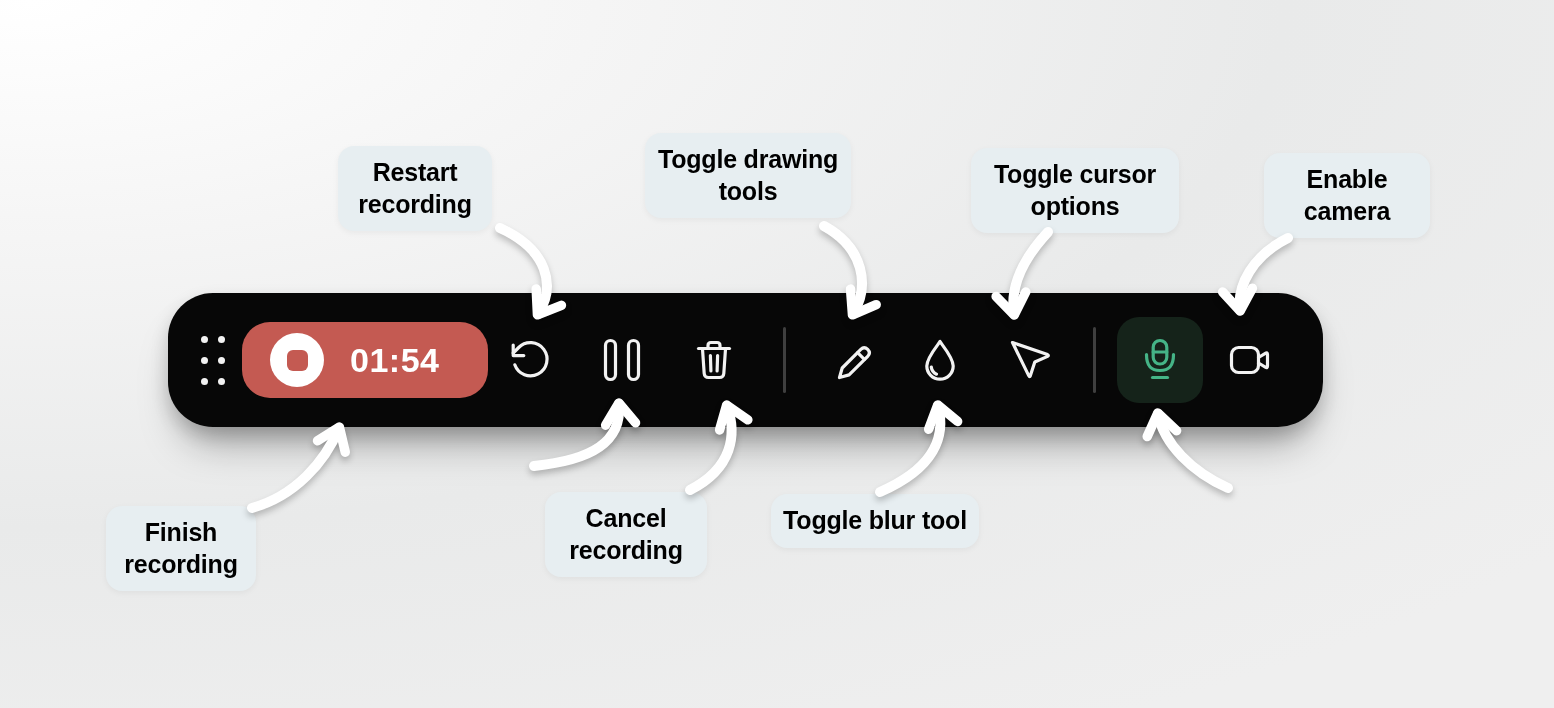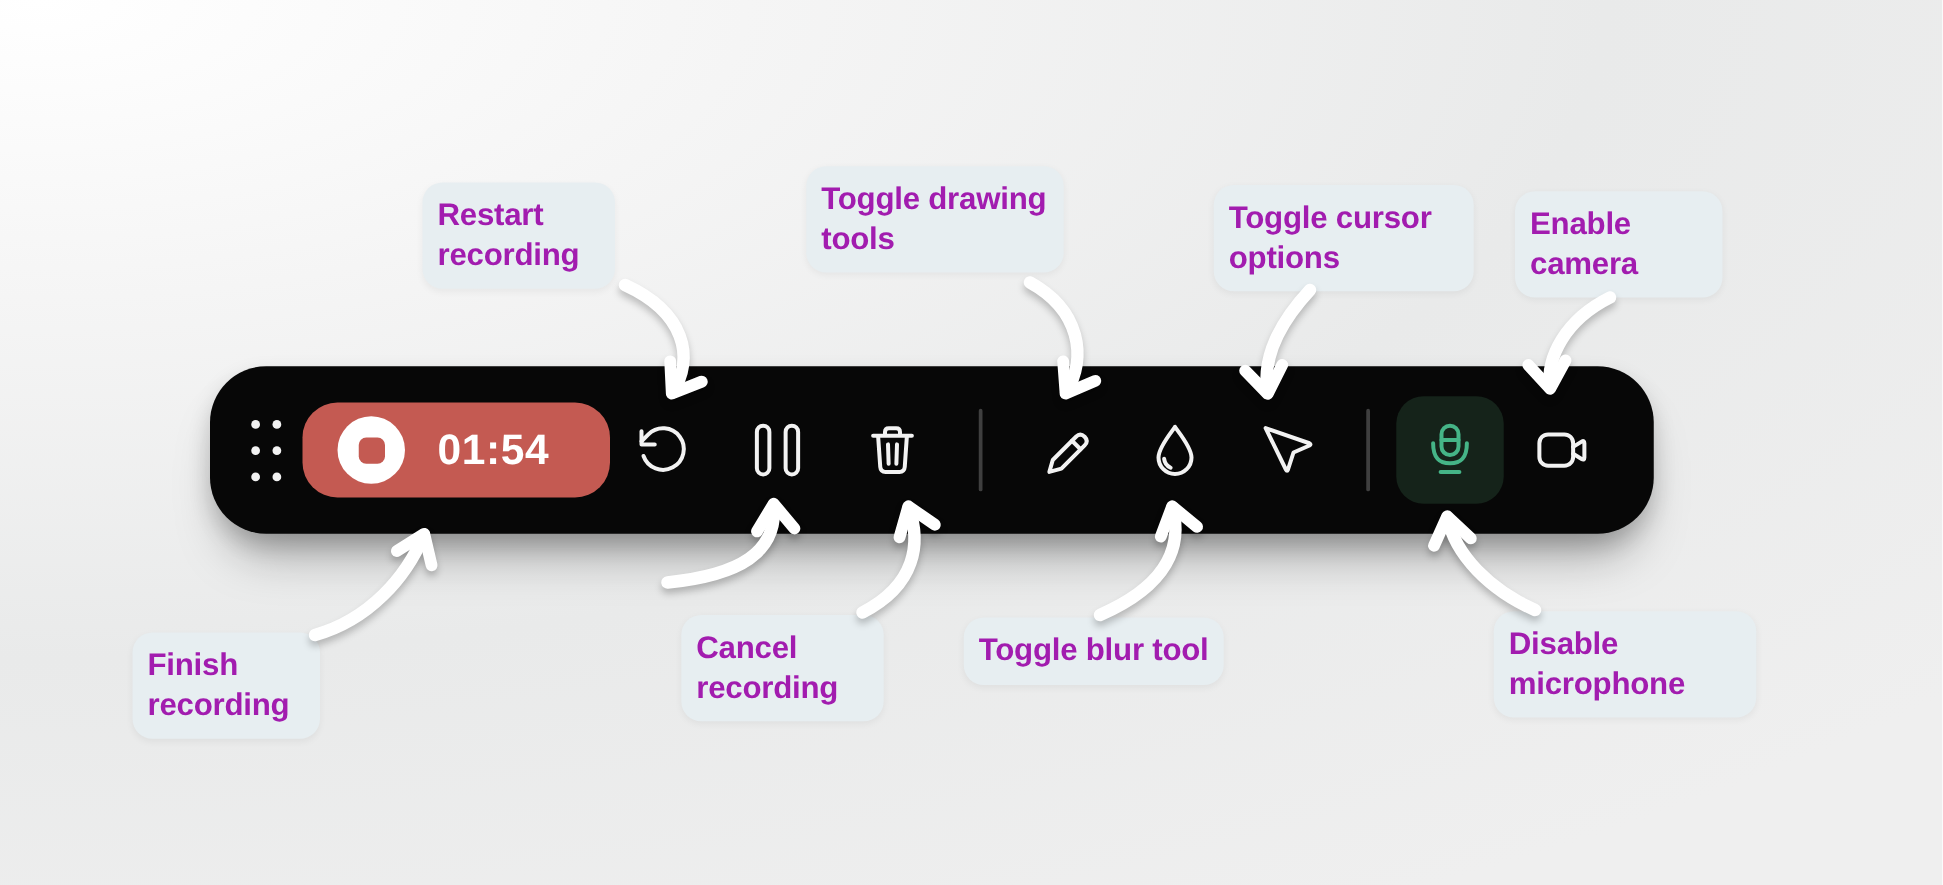--- a/index.html
+++ b/index.html
@@ -57,22 +57,22 @@
     left:949px; top:24px; width:86px; height:86px; border-radius:22px;
     background:#15231a; border:none; cursor:pointer;
     display:flex; align-items:center; justify-content:center;
   }
   .mic-stroke{ stroke:#45b487; stroke-width:3.2; fill:none; stroke-linecap:round; }
 
   
   .callout{
     position:absolute; z-index:4;
     background:#e7eef1; border-radius:16px; padding:11px 12px;
-    color:#a21caf; font-weight:bold; font-size:25px; line-height:1.26;
-    letter-spacing:-0.2px;
+    color:#000000; font-weight:bold; font-size:25px; line-height:1.26;
+    text-align:center; letter-spacing:-0.2px;
     box-shadow:0 2px 6px rgba(0,0,0,.05);
   }
 
   
   .arrows{
     position:absolute; inset:0; z-index:5; pointer-events:none;
     filter:drop-shadow(0 4px 3px rgba(0,0,0,.22));
   }
   .arrow{
     stroke:#ffffff; stroke-width:10; fill:none; stroke-linecap:round;
@@ -164,25 +164,24 @@
       <svg width="48" height="48" viewBox="0 0 48 48">
         <rect class="stroke join" x="5.5" y="11.5" width="27" height="25" rx="7"></rect>
         <path class="stroke join" d="M32.5 21.5 L39.3 17.3 Q41.5 16 41.5 18.6 V29.9 Q41.5 32.5 39.3 31.2 L32.5 27"></path>
       </svg>
     </button>
   </div>
 
   <div class="callout" style="left:338px; top:146px; width:154px;">Restart recording</div>
   <div class="callout" style="left:971px; top:148px; width:208px;">Toggle cursor options</div>
   <div class="callout" style="left:645px; top:133px; width:206px;">Toggle drawing tools</div>
-  <div class="callout" style="left:1212px; top:153px; width:166px;">Enable camera</div>
+  <div class="callout" style="left:1264px; top:153px; width:166px;">Enable camera</div>
   <div class="callout" style="left:106px; top:506px; width:150px;">Finish recording</div>
   <div class="callout" style="left:771px; top:494px; width:208px;">Toggle blur tool</div>
   <div class="callout" style="left:545px; top:492px; width:162px;">Cancel recording</div>
-  <div class="callout" style="left:1195px; top:489px; width:210px;">Disable microphone</div>
 
   <svg class="arrows" width="1554" height="708" viewBox="0 0 1554 708">
     <defs>
       <marker id="head" viewBox="-30 -24 38 48" markerWidth="38" markerHeight="48" refX="-1" refY="0" orient="auto" markerUnits="userSpaceOnUse">
         <path d="M-21 -15 L0 0 L-21 15" fill="none" stroke="#ffffff" stroke-width="9.5" stroke-linecap="round" stroke-linejoin="round"></path>
       </marker>
     </defs>
     <path class="arrow" marker-end="url(#head)" d="M 500 228 C 548 250, 556 286, 538 314"></path>
     <path class="arrow" marker-end="url(#head)" d="M 824 226 C 864 248, 870 286, 853 314"></path>
     <path class="arrow" marker-end="url(#head)" d="M 1048 232 C 1022 260, 1010 288, 1014 314"></path>

